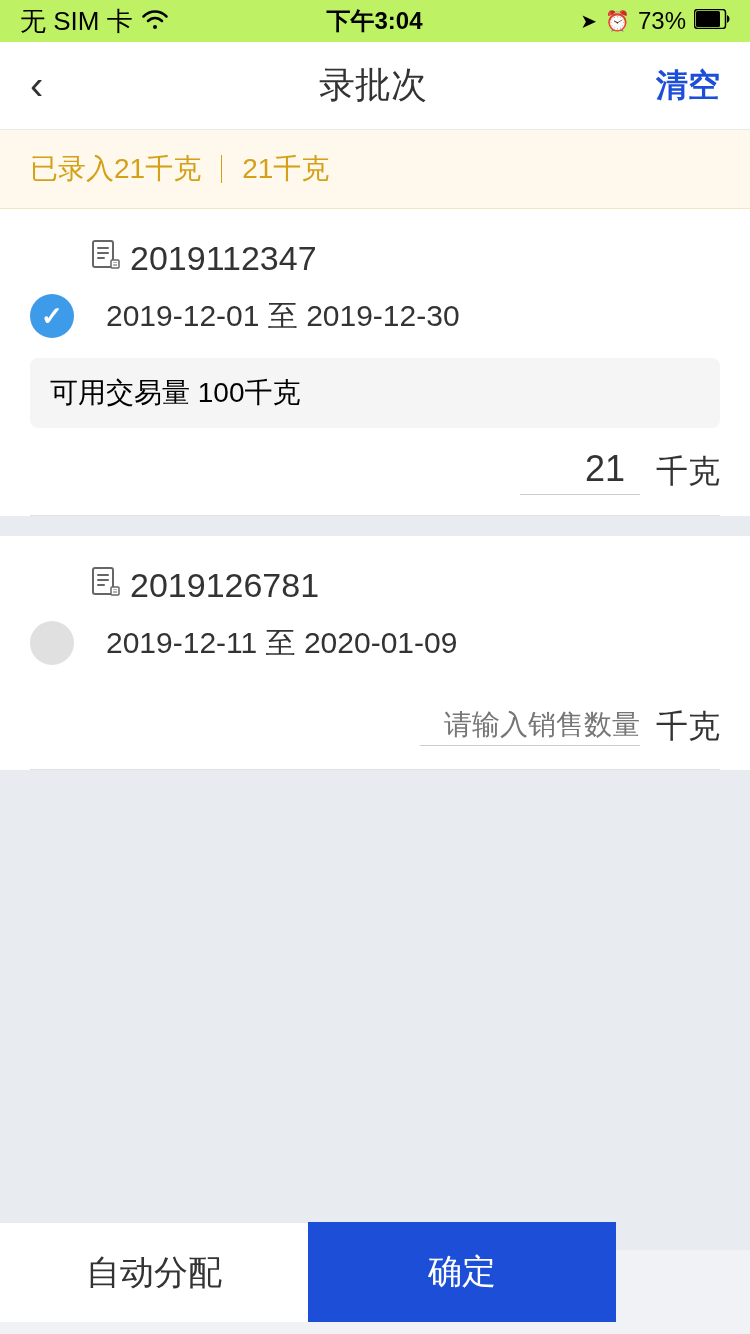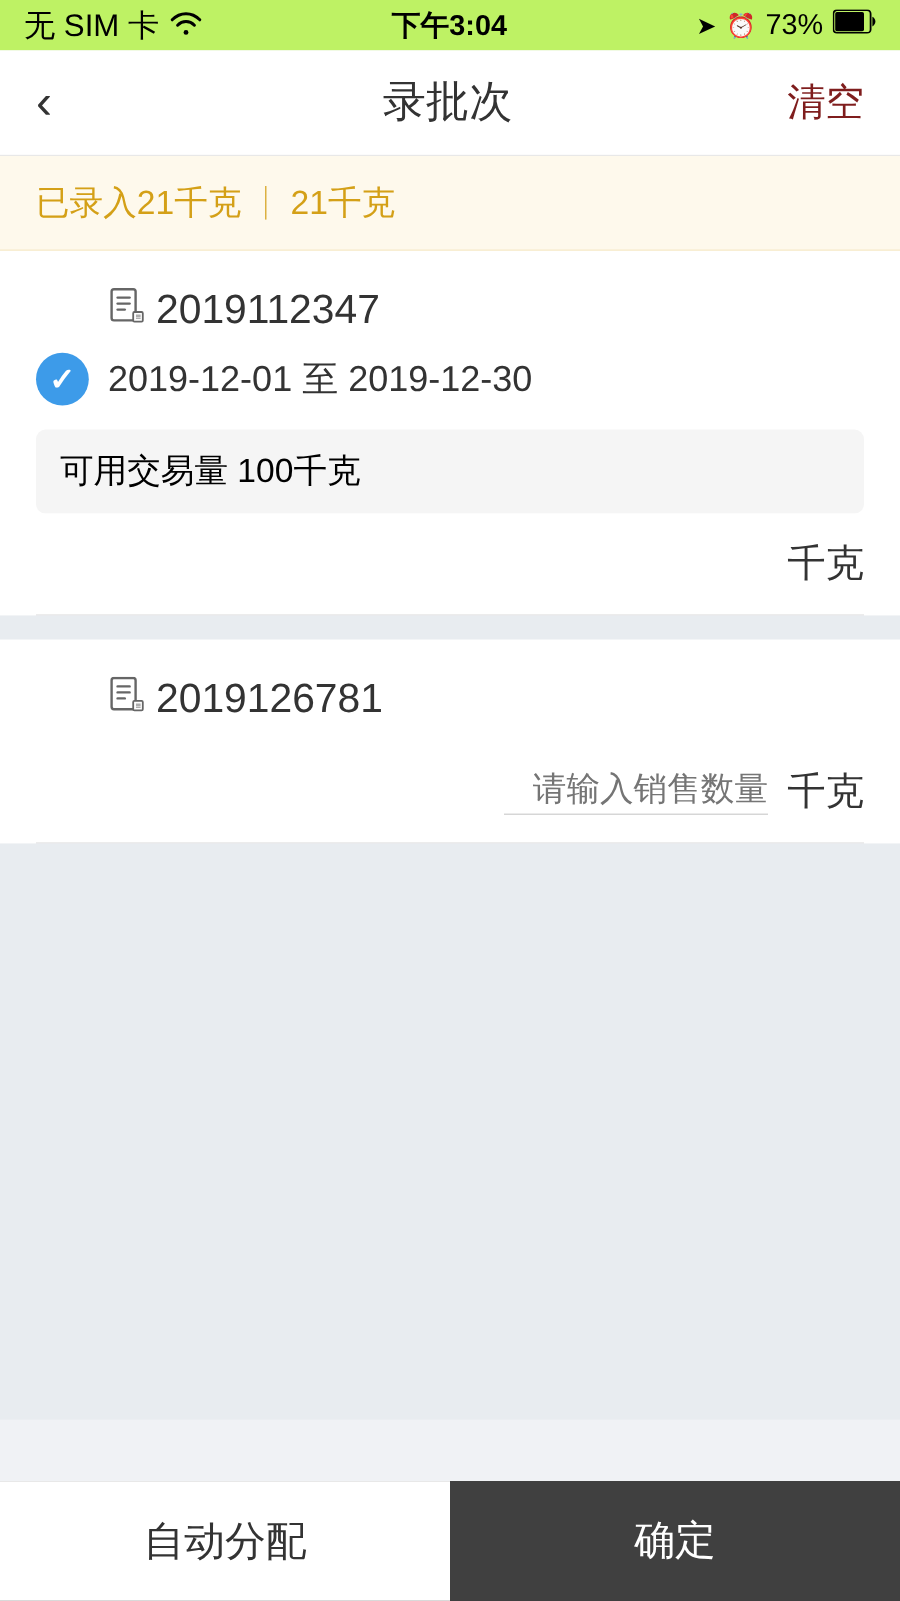--- a/index.html
+++ b/index.html
@@ -60,22 +60,23 @@
       cursor: pointer;
       width: 60px;
     }
     .nav-title {
       font-size: 36px;
       font-weight: 500;
       color: #333;
     }
     .nav-action {
       font-size: 32px;
-      color: #7f1d1d;
+      color: #1d4ed8;
       cursor: pointer;
+      font-weight: bold;
     }
 
     
     .info-banner {
       background: #fef9ec;
       padding: 20px 30px;
       display: flex;
       align-items: center;
       gap: 20px;
       border-bottom: 1px solid #f5e6c0;
@@ -142,20 +143,21 @@
       border: none;
     }
     .radio-checkmark {
       color: #fff;
       font-size: 26px;
       font-weight: bold;
     }
     .batch-date {
       font-size: 30px;
       color: #333;
+      margin-left: 16px;
     }
     .batch-available {
       margin: 0 0 0 0;
       background: #f5f5f5;
       border-radius: 8px;
       padding: 16px 20px;
       font-size: 28px;
       color: #000000;
     }
 
@@ -214,41 +216,41 @@
 
     
     .empty-area {
       background: #e8ecf0;
       height: 480px;
     }
 
     
     .bottom-bar {
       position: fixed;
-      bottom: 0;
+      bottom: 12px;
       left: 0;
-      width: 750px;
+      width: 616px;
       height: 100px;
       display: flex;
       justify-content: flex-end;
     }
     .bottom-auto {
       flex: 1;
       background: #fff;
       display: flex;
       align-items: center;
       justify-content: center;
       font-size: 34px;
       color: #333;
       cursor: pointer;
       border-top: 1px solid #e8e8e8;
     }
     .bottom-confirm {
       flex: 1;
-      background: #404040;
+      background: #1d4ed8;
       display: flex;
       align-items: center;
       justify-content: center;
       font-size: 34px;
       color: #fff;
       cursor: pointer;
     }
   </style>
 </head>
 <body>
@@ -308,20 +310,23 @@
     </div>
     <div class="batch-date-row">
       <div class="radio-circle selected">
         <span class="radio-checkmark">✓</span>
       </div>
       <span class="batch-date">2019-12-01 至 2019-12-30</span>
     </div>
     <div class="batch-available">可用交易量 100千克</div>
   </div>
   <div class="quantity-row">
+    <div class="quantity-input-container">
+      <input type="number" class="quantity-value" value="21" style="">
+    </div>
     <span class="quantity-unit">千克</span>
   </div>
   <div class="separator-line"></div>
 </div>
 
 <div class="section-divider"></div>
 
 <div class="batch-card">
   <div class="batch-card-inner">
     <div class="batch-id-row">
@@ -330,20 +335,25 @@
           <rect x="3" y="1" width="20" height="26" rx="2" stroke="#666" stroke-width="2" fill="none"></rect>
           <rect x="7" y="7" width="12" height="2" rx="1" fill="#666"></rect>
           <rect x="7" y="12" width="12" height="2" rx="1" fill="#666"></rect>
           <rect x="7" y="17" width="8" height="2" rx="1" fill="#666"></rect>
           <rect x="21" y="20" width="8" height="8" rx="1" fill="#fff" stroke="#666" stroke-width="1.5"></rect>
           <text x="23" y="27" font-size="8" fill="#666">≡</text>
         </svg>
       </span>
       <span class="batch-id">2019126781</span>
     </div>
+    <div class="batch-date-row">
+      <div class="radio-circle unselected">
+      </div>
+      <span class="batch-date">2019-12-11 至 2020-01-09</span>
+    </div>
   </div>
   <div class="quantity-row">
     <div class="quantity-input-container">
       <input type="text" class="quantity-placeholder" placeholder="请输入销售数量" style="">
     </div>
     <span class="quantity-unit">千克</span>
   </div>
   <div class="separator-line"></div>
 </div>
 

